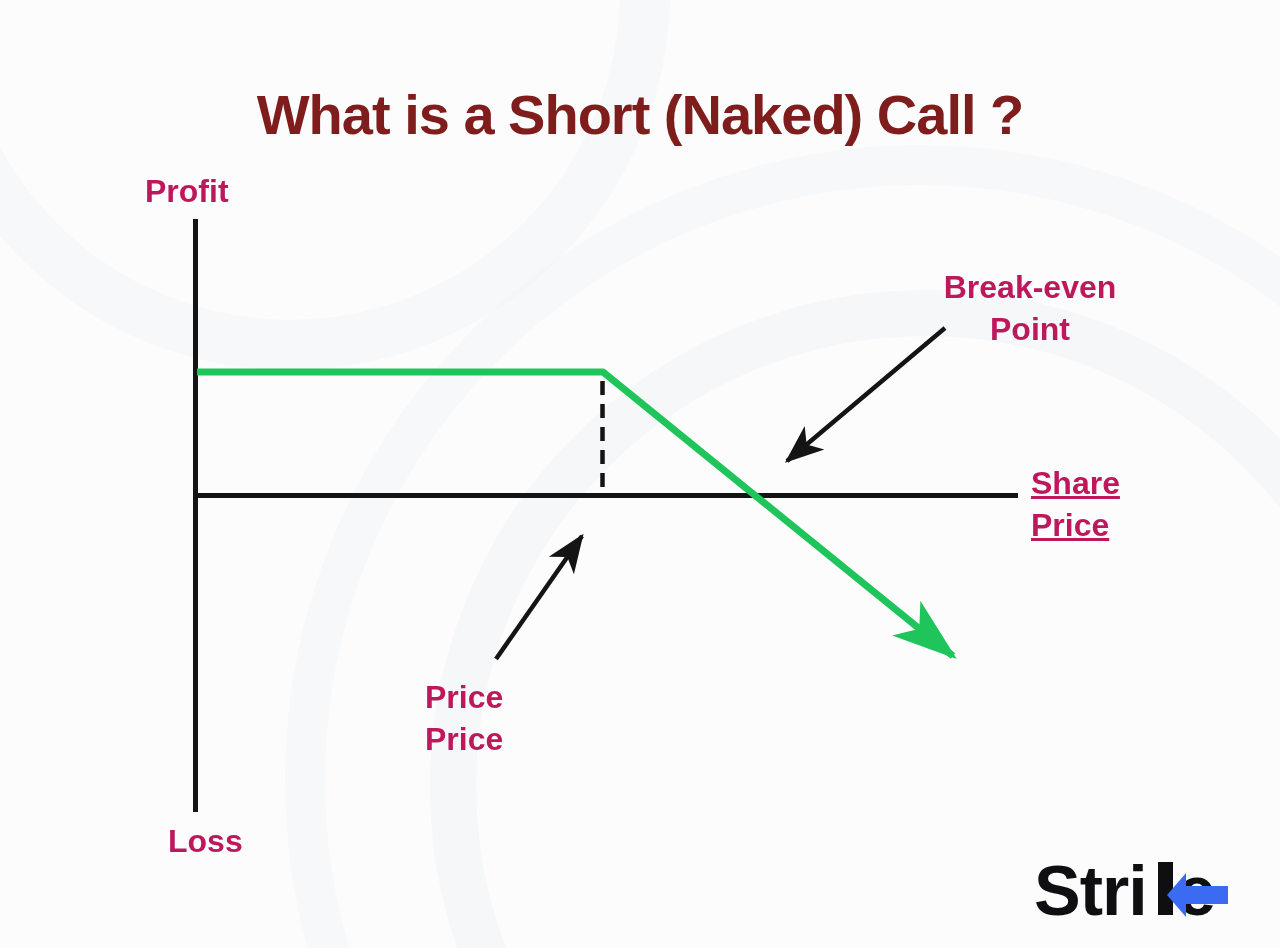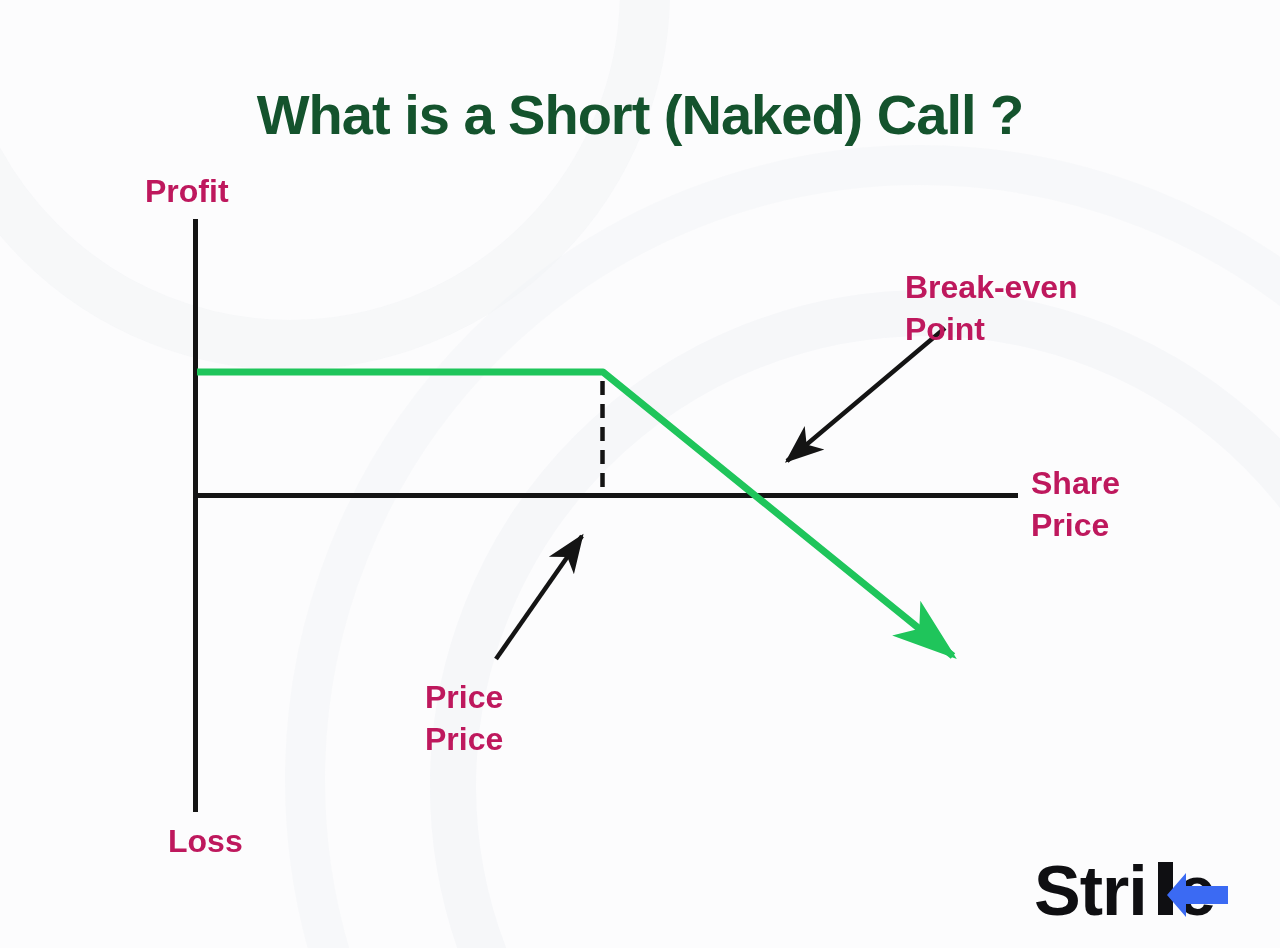--- a/index.html
+++ b/index.html
@@ -6,31 +6,31 @@
   .stage{
     position:relative;width:1280px;height:948px;overflow:hidden;
     background:#fcfcfd;font-family:"Liberation Sans",sans-serif;
   }
   .ring{position:absolute;border-radius:50%;pointer-events:none;}
   .ring1{width:900px;height:900px;left:430px;top:290px;border:46px solid #f1f2f6;opacity:.55;}
   .ring2{width:1190px;height:1190px;left:285px;top:145px;border:40px solid #f2f3f7;opacity:.45;}
   .ring3{width:660px;height:660px;left:-90px;top:-390px;border:50px solid #f2f3f6;opacity:.5;}
   .title{
     position:absolute;left:0;top:44px;width:100%;text-align:center;
-    font-size:56px;font-weight:700;letter-spacing:-1px;color:#14532d;z-index:3;
+    font-size:56px;font-weight:700;letter-spacing:-1px;color:#7f1d1d;z-index:3;
   }
   .chart-svg{position:absolute;left:0;top:0;z-index:2;}
   .lbl{
     position:absolute;z-index:3;font-size:32px;font-weight:700;
     line-height:42px;color:#be185d;white-space:nowrap;
   }
   .lbl-profit{left:145px;top:170px;}
   .lbl-loss{left:168px;top:820px;}
-  .lbl-share{left:1031px;top:462px;}
-  .lbl-breakeven{left:905px;top:266px;width:250px;text-align:left;}
+  .lbl-share{left:1031px;top:462px;text-decoration:underline;}
+  .lbl-breakeven{left:905px;top:266px;width:250px;text-align:center;}
   .lbl-strike{left:425px;top:676px;}
   .logo{position:absolute;left:1034px;top:852px;z-index:3;}
 </style>
 </head>
 <body>
 
 <div class="stage">
 
   <div class="ring ring1"></div>
   <div class="ring ring2"></div>

